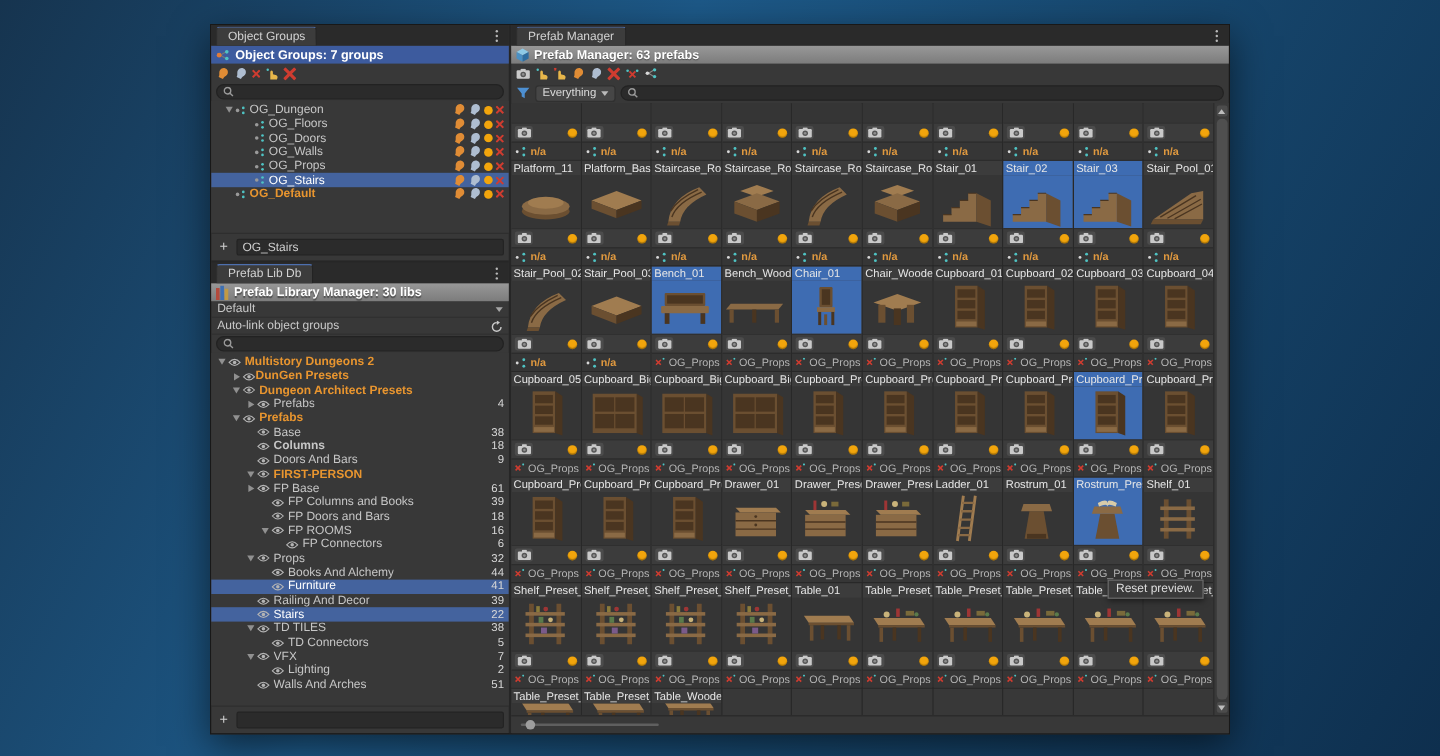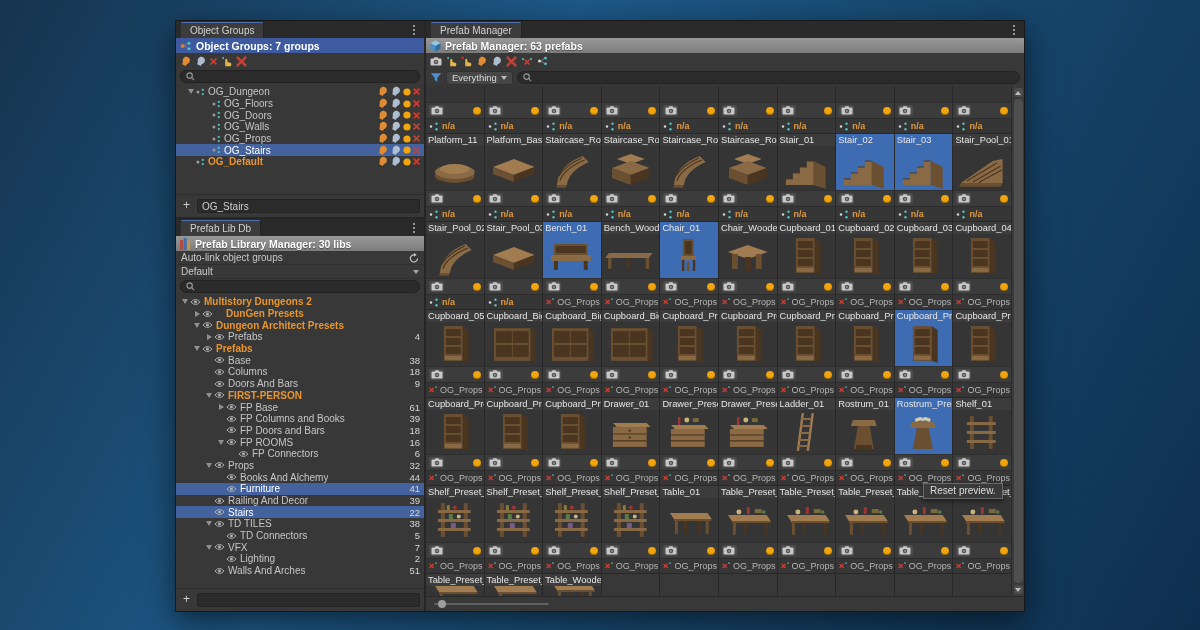--- a/index.html
+++ b/index.html
@@ -396,32 +396,32 @@
           <span class="iconbtn">
               <svg width="11" height="12" viewBox="0 0 11 12">
                 <rect x="0" y="2" width="3" height="10" fill="#b34a3c"></rect>
                 <rect x="3.6" y="0" width="3" height="12" fill="#3c6fb3"></rect>
                 <rect x="7.2" y="2.6" width="3" height="9.4" fill="#c09a44"></rect>
               </svg>
             </span>
           <span>Prefab Library Manager: 30 libs</span>
         </div>
         <div class="ctlrow">
+          <span>Default</span>
+          <span class="caret"></span>
+        </div>
+        <div class="ctlrow">
           <span>Auto-link object groups</span>
           <span class="ricon iconbtn">
               <svg width="10" height="10" viewBox="0 0 12 12">
                 <path d="M10.2,6.5 A4.3,4.3 0 1 1 6,2.2" fill="none" stroke="#c9c9c9" stroke-width="1.4"></path>
                 <polygon points="6,0 6,4.5 9.2,2.2" fill="#c9c9c9"></polygon>
               </svg>
             </span>
         </div>
-        <div class="ctlrow">
-          <span>Default</span>
-          <span class="caret"></span>
-        </div>
         <div class="searchrow">
           <div class="search">
             <span class="iconbtn">
                 <svg width="9" height="9" viewBox="0 0 10 10">
                   <circle cx="4" cy="4" r="3" fill="none" stroke="#9a9a9a" stroke-width="1.3"></circle>
                   <line x1="6.3" y1="6.3" x2="9" y2="9" stroke="#9a9a9a" stroke-width="1.3"></line>
                 </svg>
               </span>
             <input value="" style="">
           </div>
@@ -442,21 +442,21 @@
             <div class="trow" style="padding-left: 16px;">
               <div class="arr right">
                 <i></i>
               </div>
               <span class="iconbtn">
                 <svg width="11" height="8" viewBox="0 0 12 8">
                   <path d="M1,4 Q6,-1.5 11,4 Q6,9.5 1,4 Z" fill="none" stroke="#b4b4b4" stroke-width="1"></path>
                   <circle cx="6" cy="4" r="1.6" fill="#b4b4b4"></circle>
                 </svg>
               </span>
-              <div class="lbl orange" style="margin-left: 13px; text-align: right;">DunGen Presets</div>
+              <div class="lbl orange" style="margin-left: 0; text-align: right;">DunGen Presets</div>
             </div>
             <div class="trow" style="padding-left: 16px;">
               <div class="arr down">
                 <i></i>
               </div>
               <span class="iconbtn">
                 <svg width="11" height="8" viewBox="0 0 12 8">
                   <path d="M1,4 Q6,-1.5 11,4 Q6,9.5 1,4 Z" fill="none" stroke="#b4b4b4" stroke-width="1"></path>
                   <circle cx="6" cy="4" r="1.6" fill="#b4b4b4"></circle>
                 </svg>
@@ -500,21 +500,21 @@
               <div class="cnt">38</div>
             </div>
             <div class="trow" style="padding-left: 28px;">
               <div class="arr "></div>
               <span class="iconbtn">
                 <svg width="11" height="8" viewBox="0 0 12 8">
                   <path d="M1,4 Q6,-1.5 11,4 Q6,9.5 1,4 Z" fill="none" stroke="#b4b4b4" stroke-width="1"></path>
                   <circle cx="6" cy="4" r="1.6" fill="#b4b4b4"></circle>
                 </svg>
               </span>
-              <div class="lbl" style="margin-left: 3px;">Columns</div>
+              <div class="lbl" style="margin-left: 3px; font-weight: bold;">Columns</div>
               <div class="cnt">18</div>
             </div>
             <div class="trow" style="padding-left: 28px;">
               <div class="arr "></div>
               <span class="iconbtn">
                 <svg width="11" height="8" viewBox="0 0 12 8">
                   <path d="M1,4 Q6,-1.5 11,4 Q6,9.5 1,4 Z" fill="none" stroke="#b4b4b4" stroke-width="1"></path>
                   <circle cx="6" cy="4" r="1.6" fill="#b4b4b4"></circle>
                 </svg>
               </span>
@@ -526,21 +526,21 @@
                 <i></i>
               </div>
               <span class="iconbtn">
                 <svg width="11" height="8" viewBox="0 0 12 8">
                   <path d="M1,4 Q6,-1.5 11,4 Q6,9.5 1,4 Z" fill="none" stroke="#b4b4b4" stroke-width="1"></path>
                   <circle cx="6" cy="4" r="1.6" fill="#b4b4b4"></circle>
                 </svg>
               </span>
               <div class="lbl orange" style="margin-left: 3px;">FIRST-PERSON</div>
             </div>
-            <div class="trow" style="padding-left: 40px;">
+            <div class="trow" style="padding-left: 28px;">
               <div class="arr right">
                 <i></i>
               </div>
               <span class="iconbtn">
                 <svg width="11" height="8" viewBox="0 0 12 8">
                   <path d="M1,4 Q6,-1.5 11,4 Q6,9.5 1,4 Z" fill="none" stroke="#b4b4b4" stroke-width="1"></path>
                   <circle cx="6" cy="4" r="1.6" fill="#b4b4b4"></circle>
                 </svg>
               </span>
               <div class="lbl" style="margin-left: 3px;">FP Base</div>

